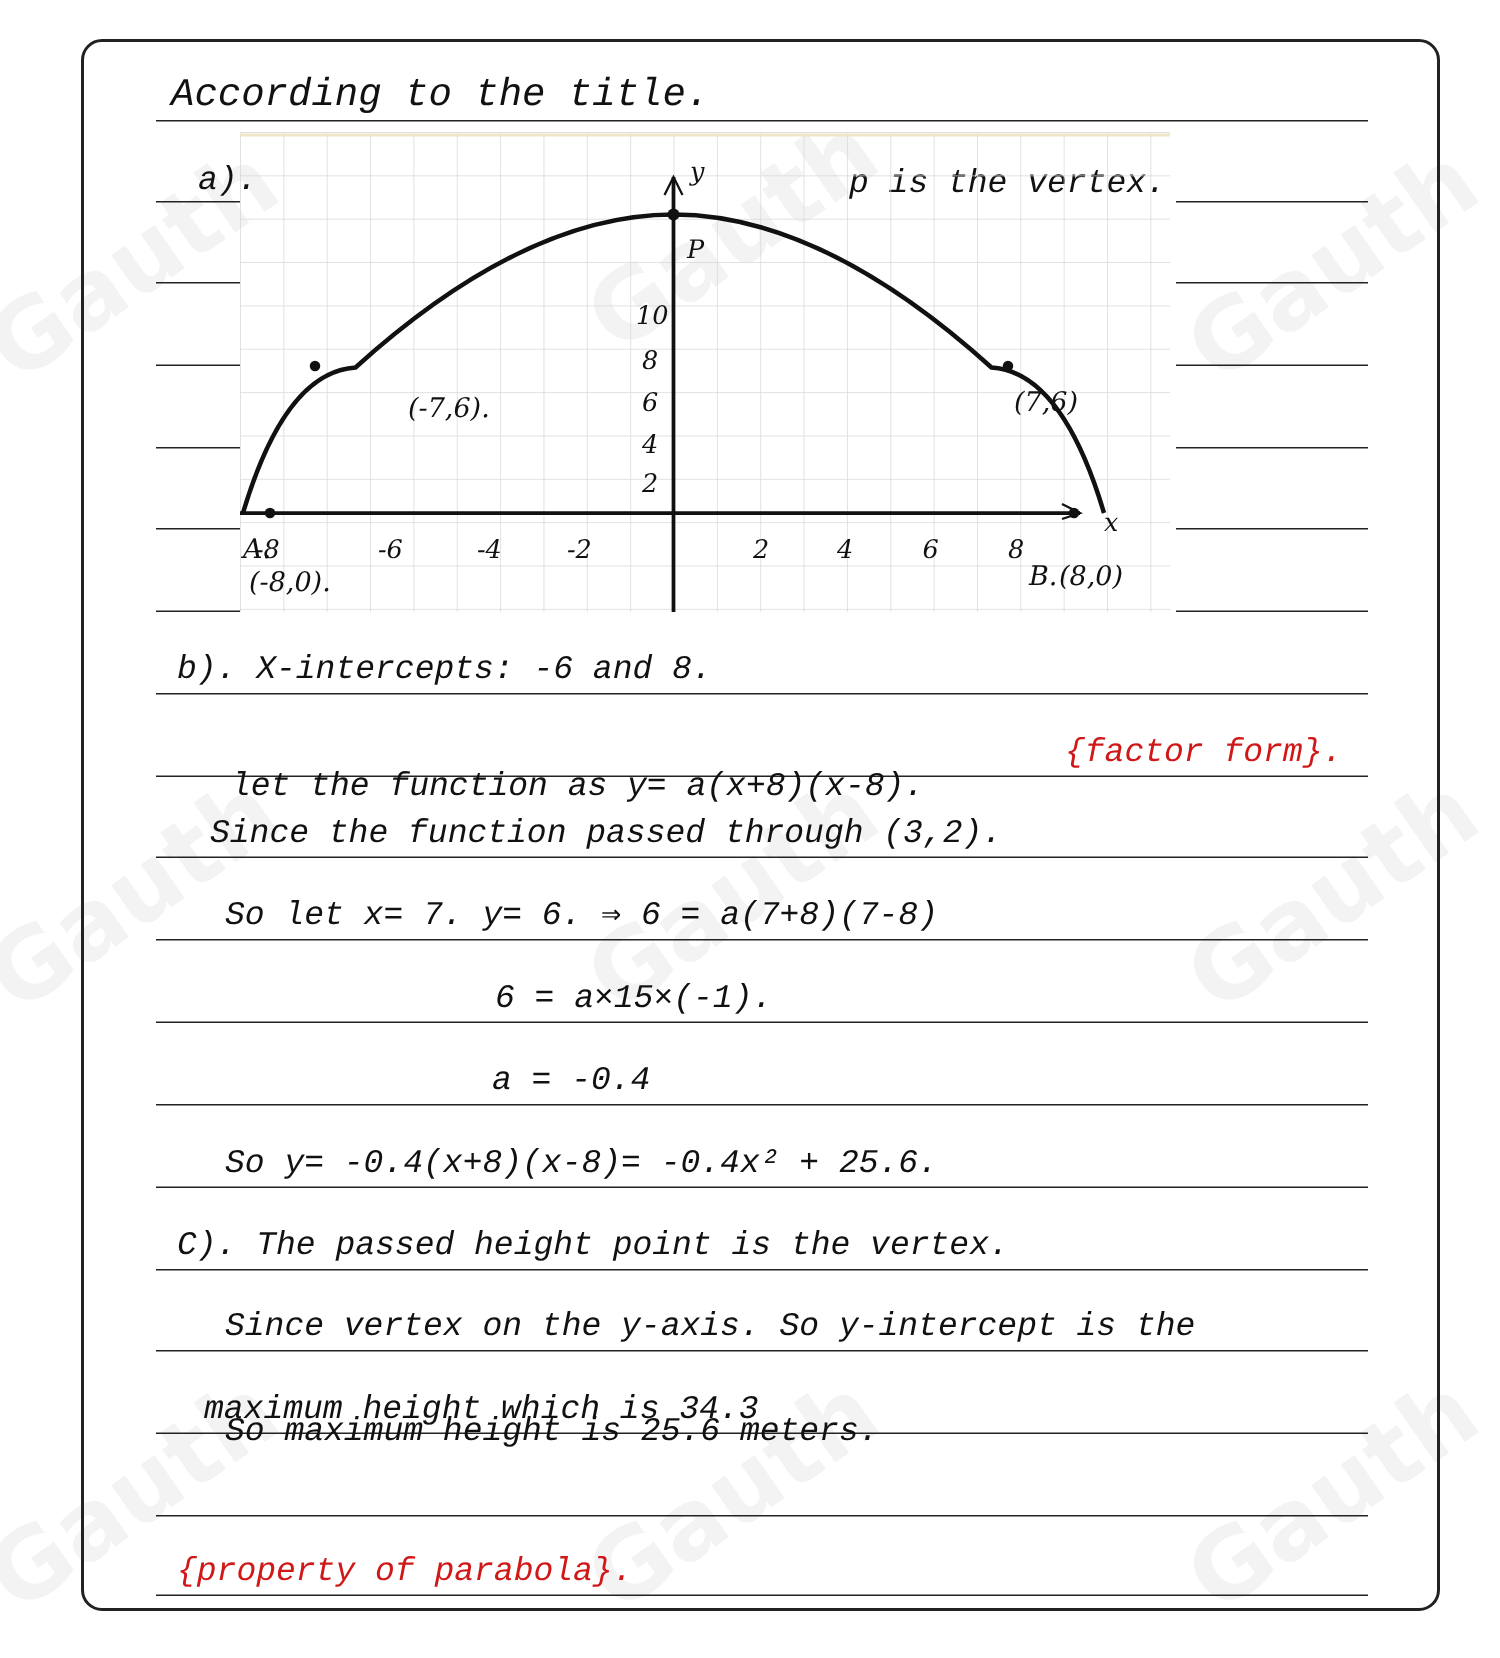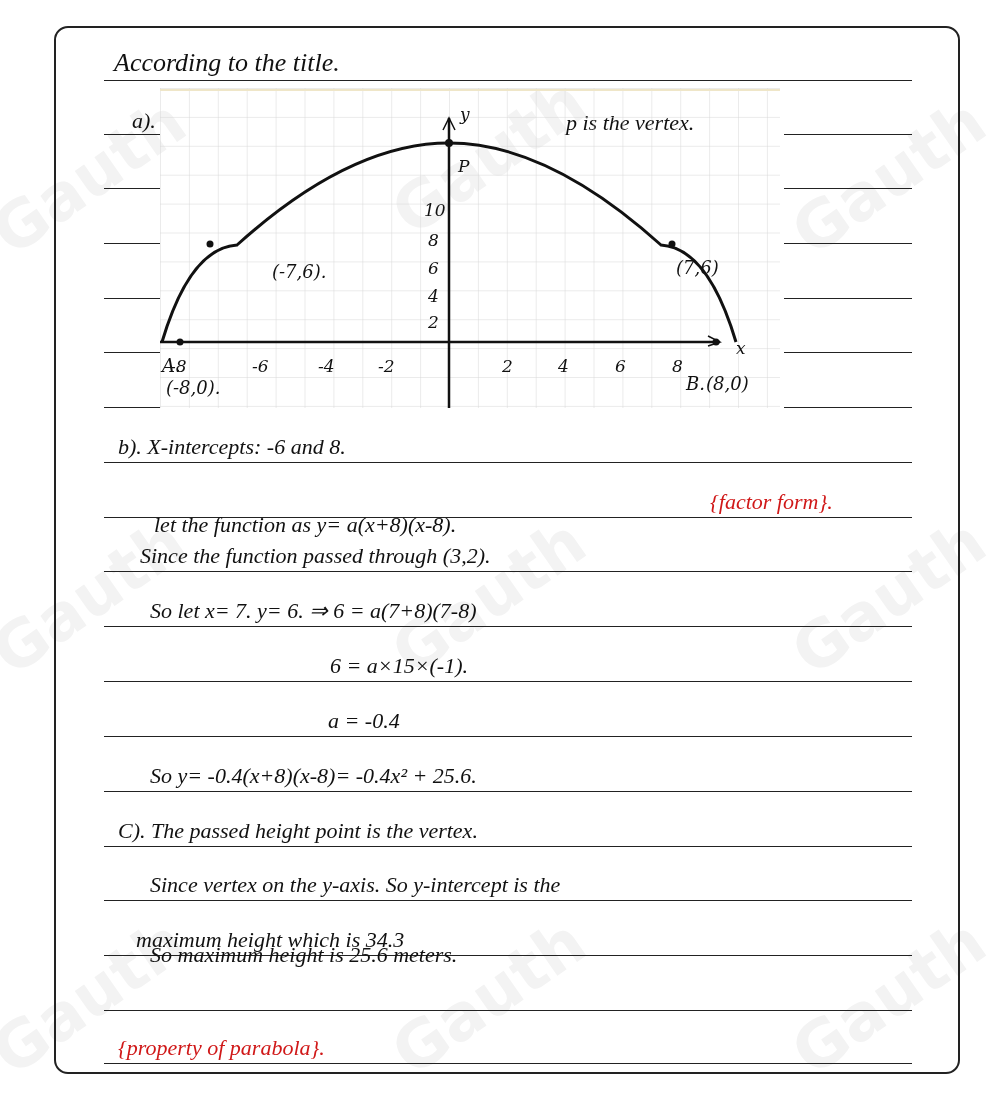--- a/index.html
+++ b/index.html
@@ -6,21 +6,21 @@
   body { width: 1000px; height: 1105px; position: relative; overflow: hidden;
          font-family: "DejaVu Serif", serif; color: #111; }
   .watermark { position: absolute; font-family: "DejaVu Sans", sans-serif; font-weight: bold;
                font-size: 64px; color: #f3f3f3; transform: rotate(-35deg); user-select: none; }
   .page { position: absolute; left: 54px; top: 26px; width: 906px; height: 1048px;
           border: 2px solid #222; border-radius: 14px; box-sizing: border-box; }
   .rule { position: absolute; height: 1px; background: #222; }
   .rule.l { left: 104px; width: 56px; }
   .rule.r { left: 784px; width: 128px; }
   .rule.f { left: 104px; width: 808px; }
-  .hw { position: absolute; font-family: Liberation Serif, serif; font-style: italic;
+  .hw { position: absolute; font-family: Liberation Mono, monospace; font-style: italic;
         font-size: 22px; line-height: 1; white-space: nowrap; color: #111; }
   .hw.red { color: #d01818; }
   .grid { position: absolute; left: 160px; top: 88px; width: 620px; height: 320px; }
   .axlbl { font-family: "DejaVu Serif", serif; font-style: italic; font-size: 17px; fill: #111; }
   .ptlbl { font-family: "DejaVu Serif", serif; font-style: italic; font-size: 18px; fill: #111; }
 </style>
 </head>
 <body>
 
 <div class="watermark" style="left:-20px;top:140px;">Gauth</div>

